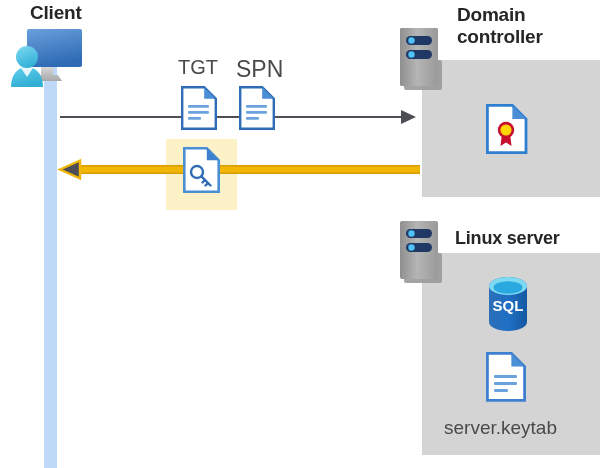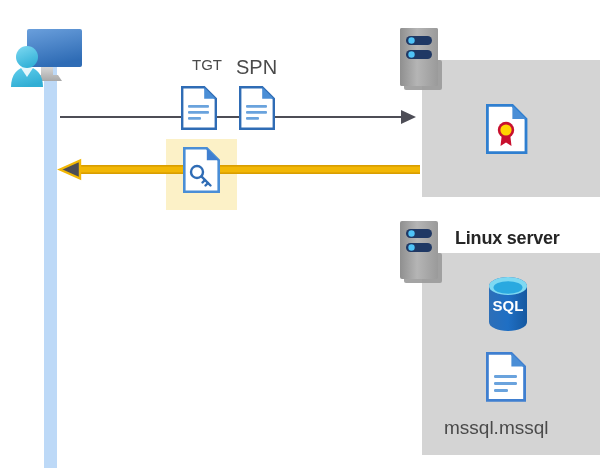--- a/index.html
+++ b/index.html
@@ -39,20 +39,21 @@
   
   svg{display:block;overflow:visible;}
 </style>
 </head>
 <body>
 
 <div class="stage">
 
   <div class="abs lifeline" style="left:44px;top:60px;width:13px;height:408px;"></div>
 
+  <div class="abs title-bold" style="left:30px;top:2px;font-size:19px;">Client</div>
 
   <div class="abs" style="left:8px;top:25px;width:80px;height:62px;">
     <svg width="80" height="62" viewBox="0 0 80 62">
       <defs>
         <linearGradient id="monGrad" x1="0" y1="0" x2="0.3" y2="1">
           <stop offset="0%" stop-color="#6a9fdc"></stop>
           <stop offset="100%" stop-color="#2f6cb5"></stop>
         </linearGradient>
         <linearGradient id="standGrad" x1="0" y1="0" x2="0" y2="1">
           <stop offset="0%" stop-color="#e4e4e4"></stop>
@@ -80,23 +81,23 @@
     </svg>
   </div>
 
   <div class="abs" style="left:60px;top:108px;width:358px;height:18px;">
     <svg width="358" height="18" viewBox="0 0 358 18">
       <line x1="0" y1="9" x2="344" y2="9" stroke="#4d4d56" stroke-width="2.2"></line>
       <path d="M341 2 L356 9 L341 16 Z" fill="#4d4d56"></path>
     </svg>
   </div>
 
-  <div class="abs label-plain" style="left:192px;top:56px;font-size:15px;text-align:right;">TGT</div>
-
-  <div class="abs label-plain" style="left:236px;top:56px;font-size:20px;">SPN</div>
+  <div class="abs label-plain" style="left:178px;top:56px;font-size:20px;text-align:right;">TGT</div>
+
+  <div class="abs label-plain" style="left:236px;top:56px;font-size:23px;">SPN</div>
 
   <div class="abs" style="left:181px;top:86px;width:36px;height:44px;">
     <svg width="36" height="44" viewBox="0 0 36 44">
       <path d="M1.2 1.2 h22 l11.6 11.6 v30 h-33.6 z" fill="#ffffff" stroke="#2f6cb5" stroke-width="2.4"></path>
       <path d="M23.2 1.2 v11.6 h11.6 z" fill="#4a8ed6"></path>
       <g fill="#6aa3dd">
         <rect x="7" y="19" width="21" height="2.8" rx="1"></rect>
         <rect x="7" y="25" width="21" height="2.8" rx="1"></rect>
         <rect x="7" y="31" width="13" height="2.8" rx="1"></rect>
       </g>
@@ -140,20 +141,24 @@
         <circle cx="14" cy="25" r="6"></circle>
         <line x1="18.4" y1="29.4" x2="27.5" y2="38.5"></line>
         <line x1="22" y1="33" x2="19.5" y2="35.5"></line>
         <line x1="25" y1="36" x2="22.5" y2="38.5"></line>
       </g>
     </svg>
   </div>
 
   <div class="abs panel" style="left:422px;top:60px;width:178px;height:137px;"></div>
 
+  <div class="abs title-bold" style="left:457px;top:4px;font-size:19px;width:140px;">
+    <span>Domain</span><br>
+    <span>controller</span>
+  </div>
 
   <div class="abs" style="left:400px;top:28px;width:42px;height:62px;">
     <svg width="42" height="62" viewBox="0 0 42 62">
       <defs>
         <linearGradient id="rackGrad1" x1="0" y1="0" x2="1" y2="0">
           <stop offset="0%" stop-color="#8f8f8f"></stop>
           <stop offset="45%" stop-color="#b5b5b5"></stop>
           <stop offset="100%" stop-color="#9a9a9a"></stop>
         </linearGradient>
       </defs>
@@ -223,15 +228,15 @@
       <path d="M1.4 1.4 h24 l13.2 13.2 v33.8 h-37.2 z" fill="#ffffff" stroke="#3f7fd0" stroke-width="2.8"></path>
       <path d="M25.4 1.4 v13.2 h13.2 z" fill="#4a8ed6"></path>
       <g fill="#6aa3dd">
         <rect x="8" y="23" width="23" height="3" rx="1.2"></rect>
         <rect x="8" y="30" width="23" height="3" rx="1.2"></rect>
         <rect x="8" y="37" width="14" height="3" rx="1.2"></rect>
       </g>
     </svg>
   </div>
 
-  <div class="abs label-plain" style="left:444px;top:417px;font-size:19px;">mssql.mssql</div>
+  <div class="abs label-plain" style="left:444px;top:417px;font-size:19px;">server.keytab</div>
 
 </div>
 
 </body></html>

